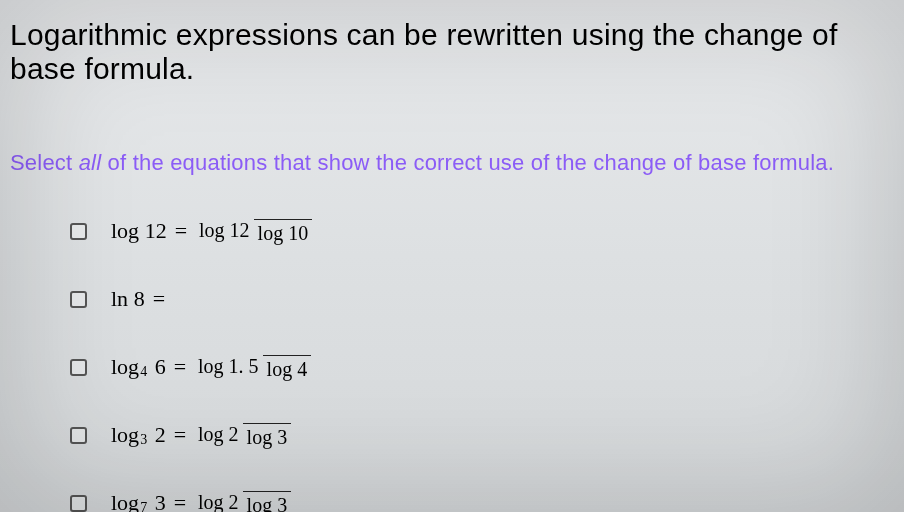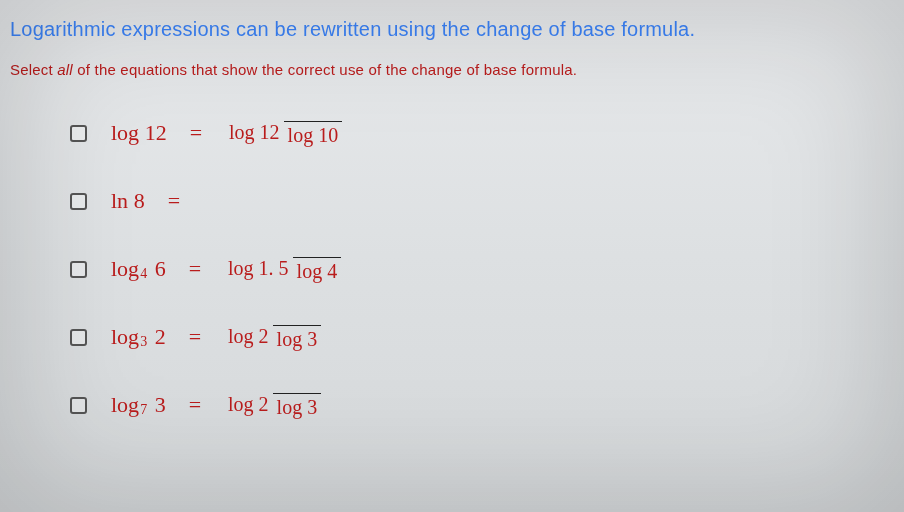--- a/index.html
+++ b/index.html
@@ -10,28 +10,28 @@
     body {
       width: 904px;
       height: 512px;
       background: linear-gradient(180deg, #e8eaec 0%, #dde0e2 50%, #d5d8da 100%);
       font-family: Arial, Helvetica, sans-serif;
       color: #1a1a1a;
       padding: 18px 10px 10px 10px;
       position: relative;
     }
     .intro-text {
-      font-size: 20px;
-      color: #3b82f6;
-      margin-bottom: 20px;
+      font-size: 30px;
+      color: #000000;
+      margin-bottom: 64px;
       letter-spacing: 0.2px;
     }
     .instruction-text {
-      font-size: 15px;
-      color: #b91c1c;
+      font-size: 22px;
+      color: #8b5cf6;
       margin-bottom: 28px;
       letter-spacing: 0.2px;
       font-style: normal;
     }
     .il { font-style: italic; }
     .options {
       padding-left: 60px;
     }
     .option-row {
       display: flex;
@@ -46,22 +46,21 @@
       border-radius: 3px;
       background: rgba(255,255,255,0.3);
       margin-right: 24px;
       flex-shrink: 0;
     }
     .equation {
       font-family: "Times New Roman", Times, serif;
       font-size: 22px;
       display: flex;
       align-items: center;
-      color: #b91c1c;
-      gap: 15px;
+      color: #000000;
     }
     .lhs {
       display: flex;
       align-items: center;
     }
     .sub {
       font-size: 14px;
       position: relative;
       top: 5px;
       margin-left: 1px;

